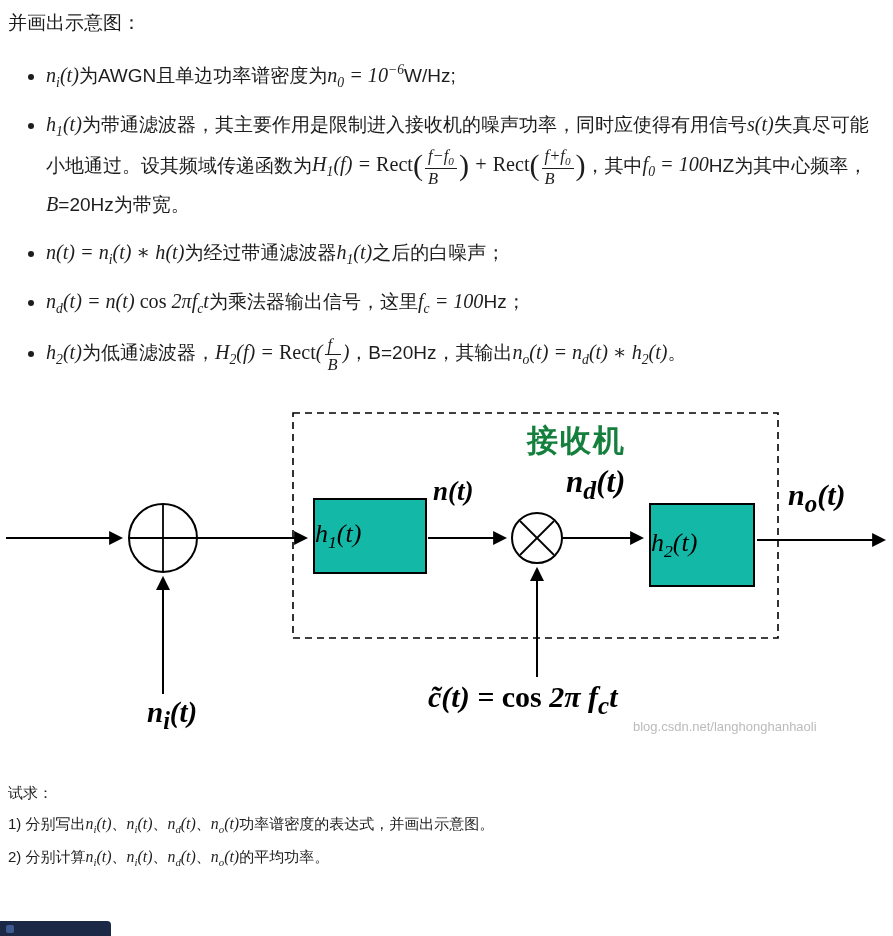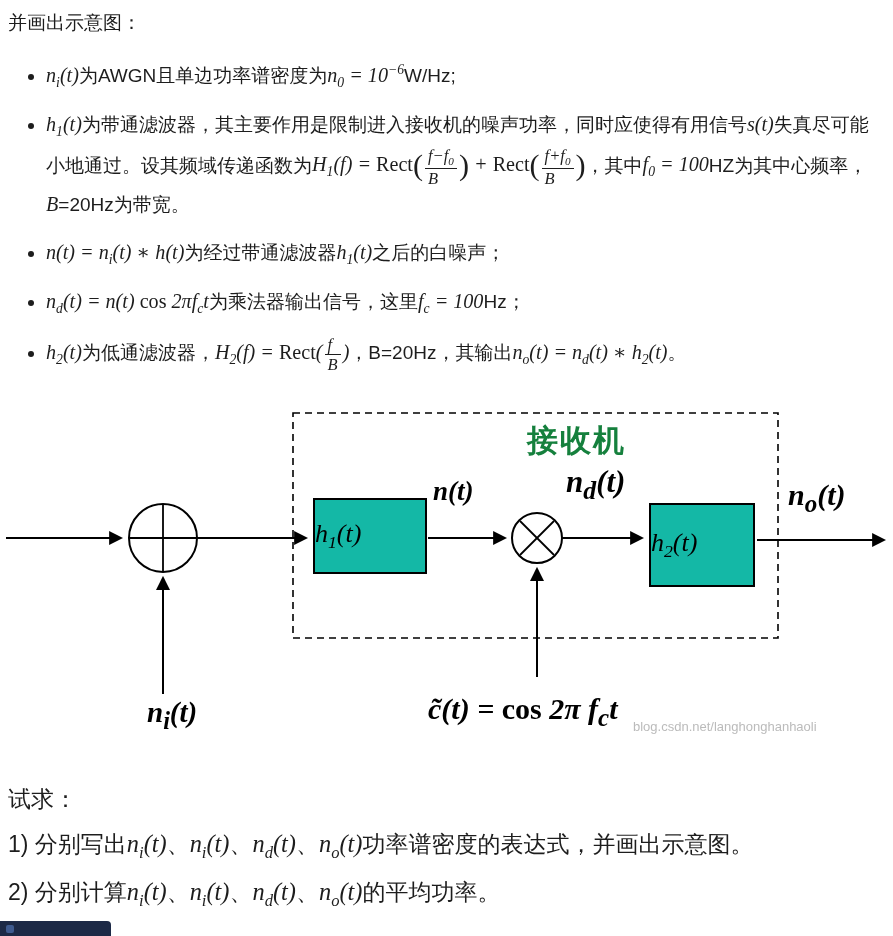--- a/index.html
+++ b/index.html
@@ -40,28 +40,28 @@
   .blk-h1 { left:313px; top:98px;  width:114px; height:76px; }
   .blk-h2 { left:649px; top:103px; width:106px; height:84px; }
   .blk-label { font-size:26px; color:#000; }
 
   .dlabel { position:absolute; font-family:"Liberation Serif","DejaVu Serif",serif;
             font-style:italic; font-weight:600; color:#000; white-space:nowrap; }
   .lab-n       { left:433px; top:76px;  font-size:27px; }
   .lab-nd      { left:566px; top:64px;  font-size:31px; }
   .lab-no      { left:788px; top:78px;  font-size:30px;text-align:center; }
   .lab-ni      { left:147px; top:296px; font-size:29px;text-align:right; }
-  .lab-carrier { left:428px; top:292px; font-size:30px; }
+  .lab-carrier { left:428px; top:280px; font-size:30px; }
 
   .watermark { position:absolute; left:633px; top:319px; font-size:13px;
                color:rgba(175,175,175,0.85); font-style:normal;
                font-family:"Liberation Sans",sans-serif;text-align:center; }
 
   
-  .tasks { padding:36px 14px 0 8px; font-size:23px; line-height:1.6; }
+  .tasks { padding:36px 14px 0 8px; font-size:15px; line-height:1.6; }
   .tasks .t-line { margin-bottom:6px; }
 
   .bottom-overlay { position:absolute; left:0; bottom:0; width:111px; height:15px;
                     background:#1c2946; border-top-right-radius:4px; }
   .bottom-overlay .speck { position:absolute; left:6px; top:4px; width:8px; height:8px;
                     background:#3e5a8f; border-radius:2px; }
 </style>
 </head>
 <body>
 

